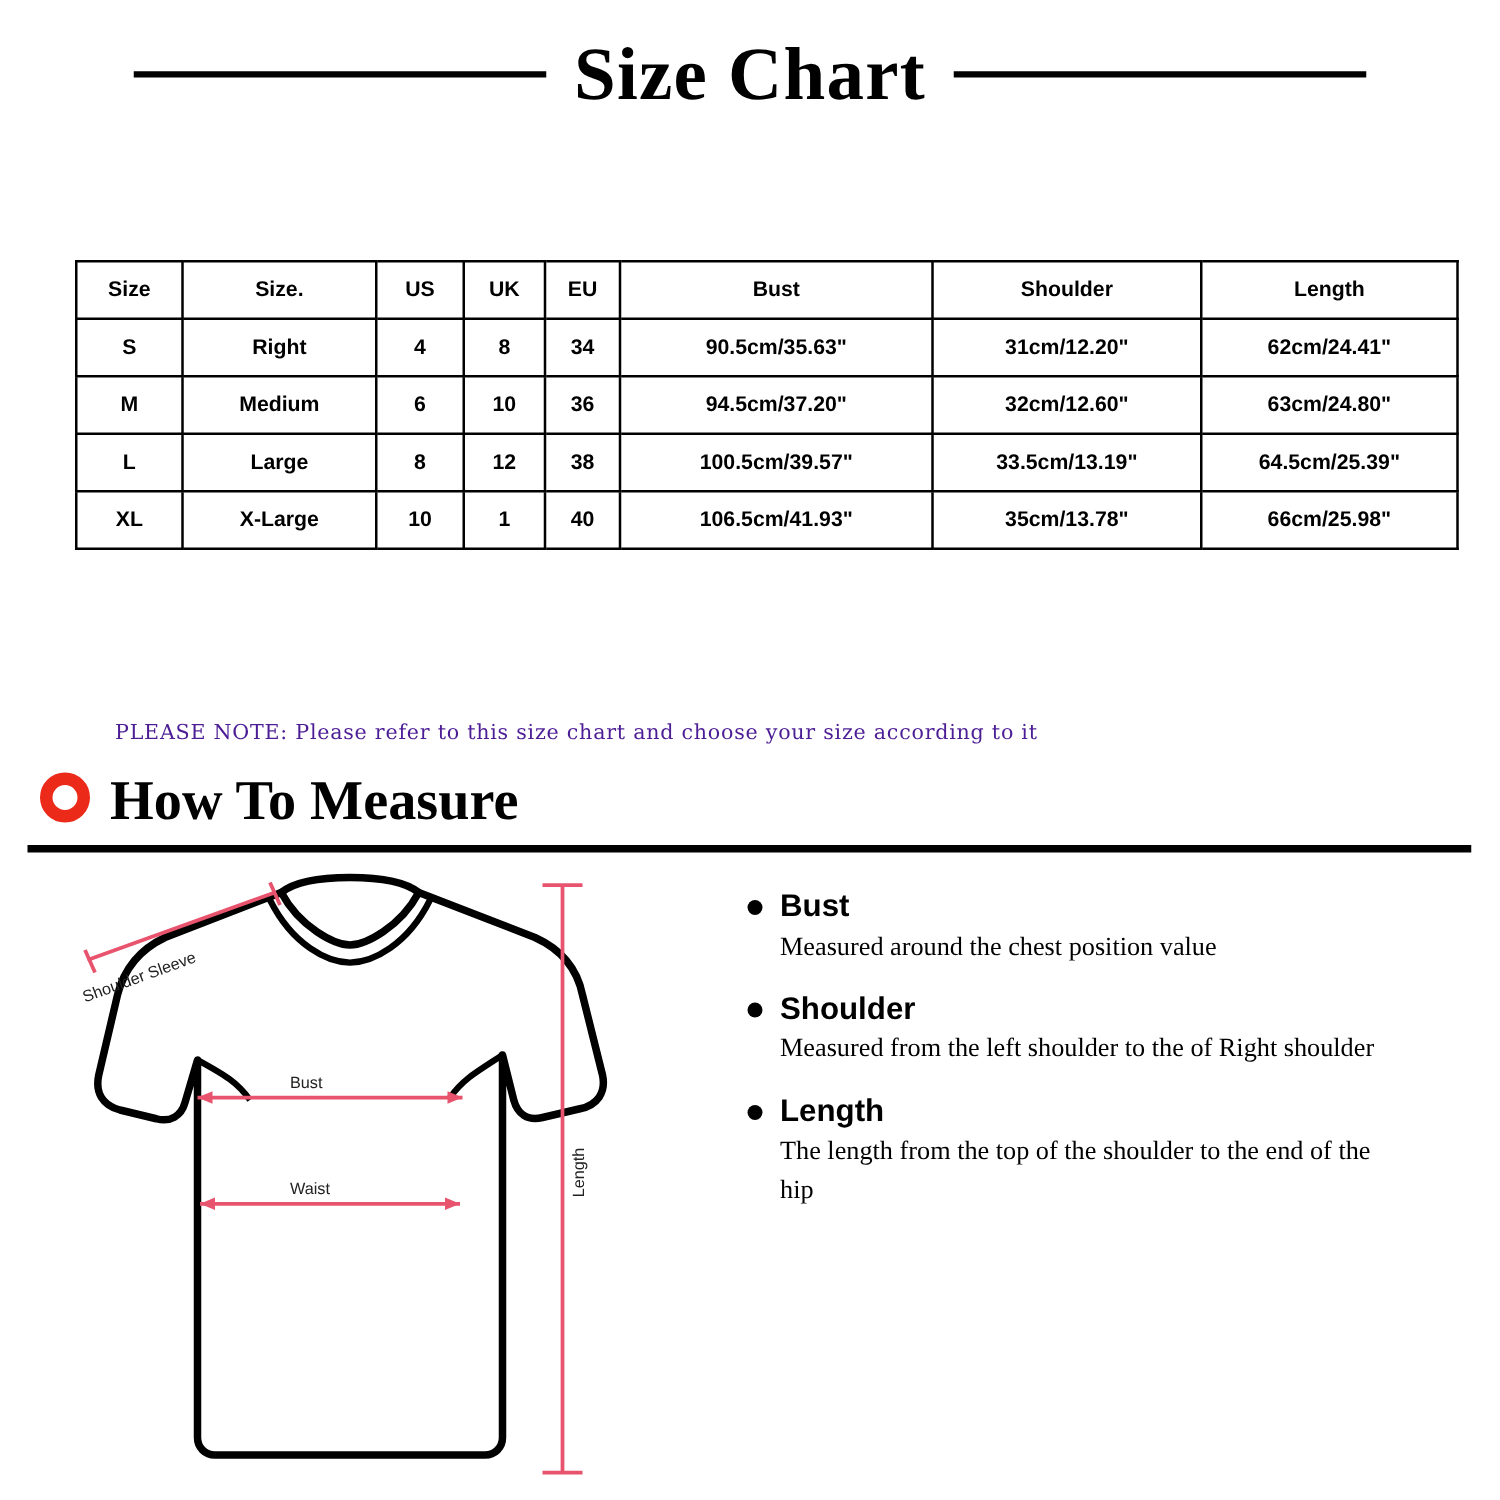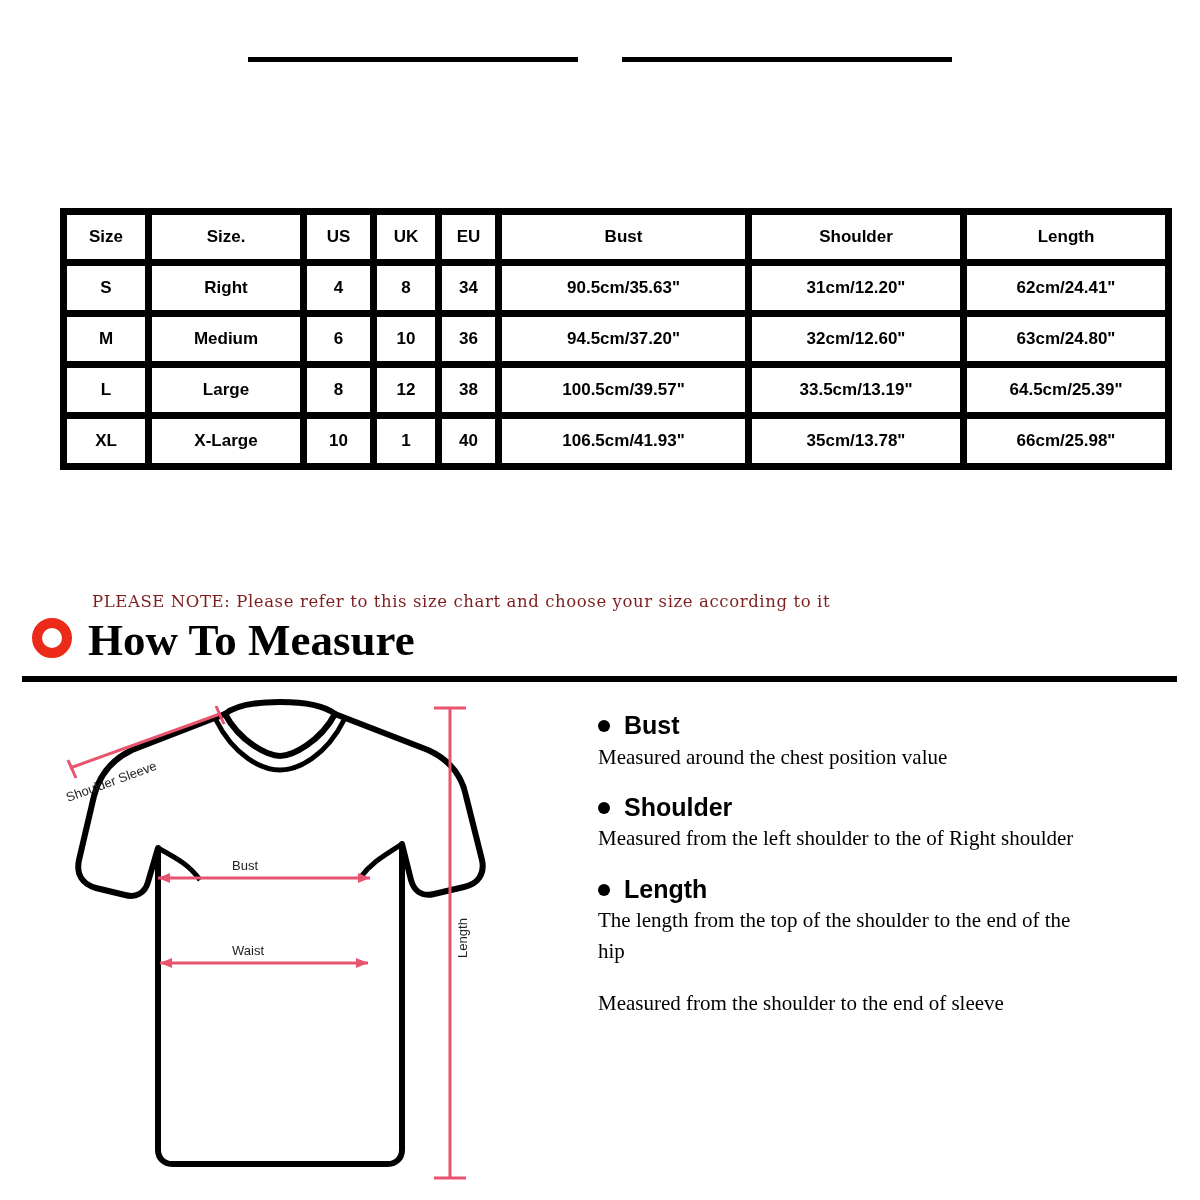--- a/index.html
+++ b/index.html
@@ -49,21 +49,21 @@
     left: 60px;
     top: 208px;
     width: 1082px;
   }
   table.size-table {
     border-collapse: collapse;
     width: 100%;
     table-layout: fixed;
   }
   table.size-table td, table.size-table th {
-    border: 7px solid #000000;
+    border: 2px solid #000000;
     text-align: center;
     font-size: 17px;
     font-weight: bold;
     height: 44px;
     padding: 0 2px;
     color: #000;
     font-family: "Liberation Sans", sans-serif;
   }
   table.size-table th { font-weight: bold; }
   col.c0 { width: 85px; }
@@ -72,24 +72,24 @@
   col.c3 { width: 65px; }
   col.c4 { width: 60px; }
   col.c5 { width: 250px; }
   col.c6 { width: 215px; }
   col.c7 { width: 205px; }
 
   
   .please-note {
     position: absolute;
     left: 92px;
-    top: 592px;
+    top: 576px;
     font-family: "DejaVu Serif", serif;
     font-size: 16.5px;
-    color: #7f1d1d;
+    color: #4c1d95;
     letter-spacing: 0.6px;
     white-space: nowrap;
   }
 
   
   .htm-row {
     position: absolute;
     left: 32px;
     top: 618px;
     display: flex;
@@ -151,28 +151,30 @@
   .def-term {
     font-family: "Liberation Sans", sans-serif;
     font-weight: bold;
     font-size: 25px;
     line-height: 1.1;
   }
   .def-desc {
     font-family: "Liberation Serif", serif;
     font-size: 21px;
     line-height: 1.45;
+    margin-left: 26px;
     max-width: 500px;
   }
 </style>
 </head>
 <body>
 
 <div class="title-row">
   <div class="title-rule left"></div>
+  <div class="title-text">Size Chart</div>
   <div class="title-rule right"></div>
 </div>
 
 <div class="size-table-wrap">
   <table class="size-table">
     <colgroup>
       <col class="c0">
         <col class="c1">
         <col class="c2">
         <col class="c3">
@@ -319,15 +321,14 @@
 
   <div class="def-item">
     <div class="def-head">
       <span class="def-dot"></span>
       <span class="def-term">Length</span>
     </div>
     <div class="def-desc">The length from the top of the shoulder to the end of the hip</div>
   </div>
 
   <div class="def-item">
-    <div class="def-desc">Measured from the shoulder to the end of sleeve</div>
   </div>
 </div>
 
 </body></html>

